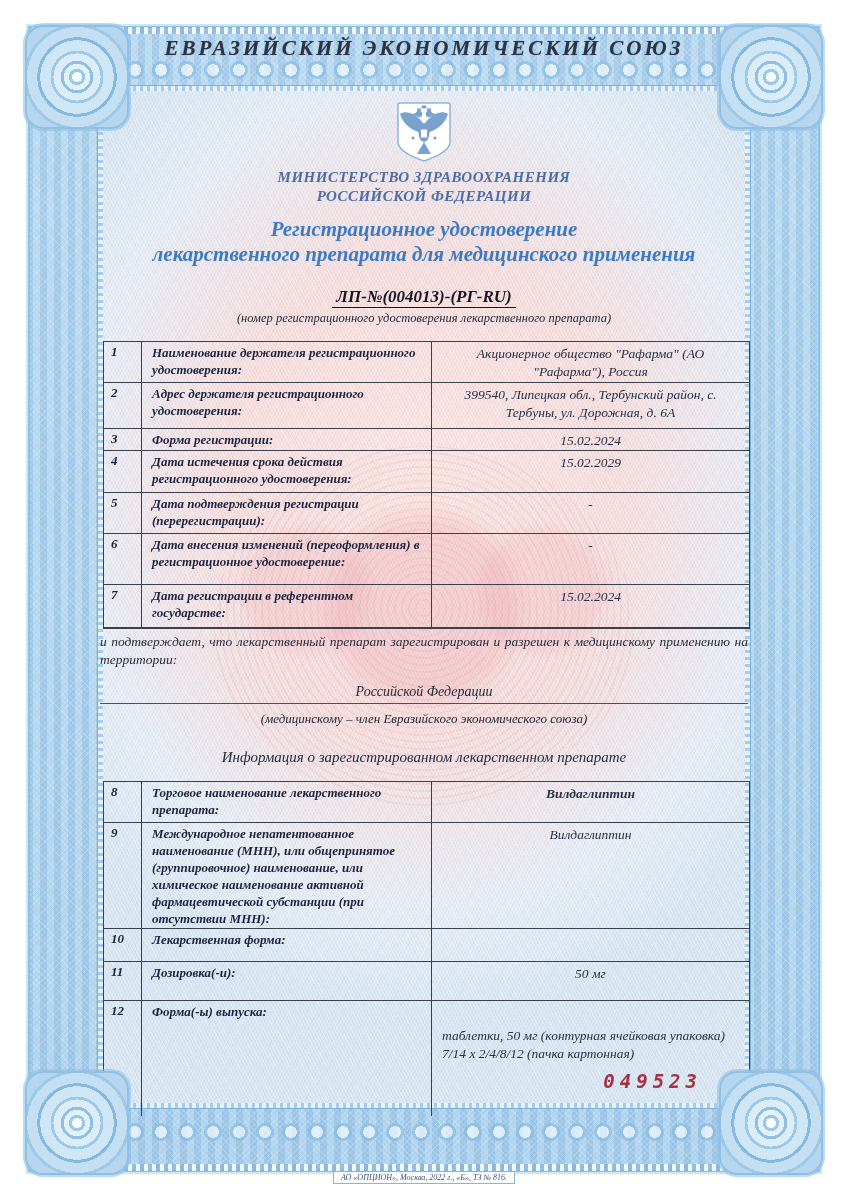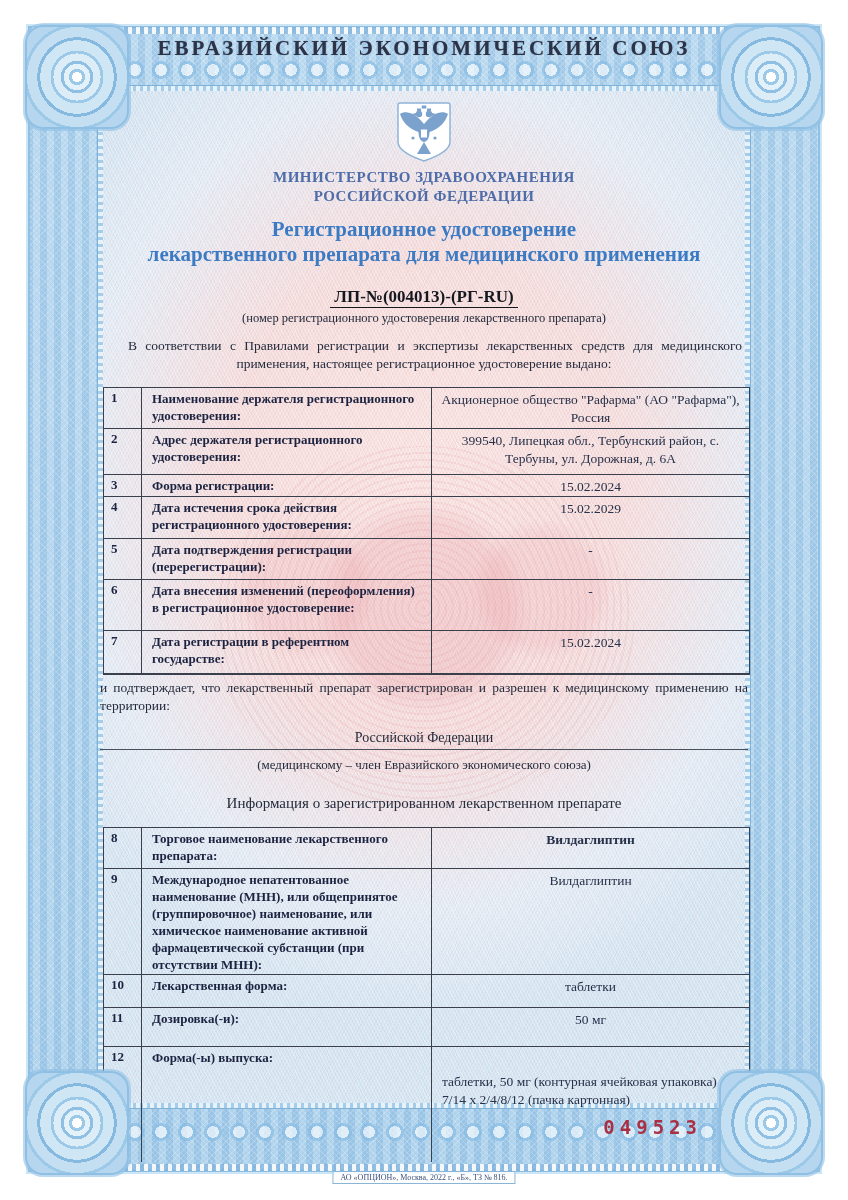--- a/index.html
+++ b/index.html
@@ -1,17 +1,17 @@
 <!DOCTYPE html>
 <html><head>
 <meta charset="utf-8">
 <style>
   html,body{margin:0;padding:0;background:#ffffff;}
   .page{position:relative;width:848px;height:1200px;background:#ffffff;overflow:hidden;
-        font-family:"Liberation Serif", serif;color:#1d2330;}
+        font-family:"Liberation Serif", serif;color:#1d2330;font-style:italic;}
 
   
   .band{position:absolute;left:26px;top:24px;right:26px;bottom:26px;
     background:
       repeating-linear-gradient(45deg, rgba(255,255,255,.18) 0 1px, transparent 1px 4px),
       repeating-linear-gradient(-45deg, rgba(255,255,255,.18) 0 1px, transparent 1px 4px),
       repeating-linear-gradient(90deg, rgba(126,178,221,.35) 0 7px, rgba(190,220,242,.35) 7px 14px),
       linear-gradient(#b5d6ee,#a6cde9);
     box-shadow:inset 0 0 0 2px #cde6f6, inset 0 0 0 4px #8fc0e4;}
   .band::before,.band::after{content:"";position:absolute;left:6px;right:6px;height:7px;
@@ -153,21 +153,20 @@
       <div class="doc-title">
         <div>Регистрационное удостоверение</div>
         <div>лекарственного препарата для медицинского применения</div>
       </div>
 
       <div class="reg-number">
         <span>ЛП-№(004013)-(РГ-RU)</span>
       </div>
       <div class="reg-caption">(номер регистрационного удостоверения лекарственного препарата)</div>
 
-      <p class="intro">В соответствии с Правилами регистрации и экспертизы лекарственных средств для медицинского применения, настоящее регистрационное удостоверение выдано:</p>
 
       <div class="cert-table">
         <div class="trow h40">
           <div class="cell c-num">1</div>
           <div class="cell c-label">Наименование держателя регистрационного удостоверения:</div>
           <div class="cell c-value">Акционерное общество "Рафарма" (АО "Рафарма"), Россия</div>
         </div>
         <div class="trow h45">
           <div class="cell c-num">2</div>
           <div class="cell c-label">Адрес держателя регистрационного удостоверения:</div>
@@ -214,21 +213,20 @@
             <div class="cell c-value vbold">Вилдаглиптин</div>
           </div>
           <div class="trow h105">
             <div class="cell c-num">9</div>
             <div class="cell c-label">Международное непатентованное наименование (МНН), или общепринятое (группировочное) наименование, или химическое наименование активной фармацевтической субстанции (при отсутствии МНН):</div>
             <div class="cell c-value">Вилдаглиптин</div>
           </div>
           <div class="trow h32">
             <div class="cell c-num">10</div>
             <div class="cell c-label">Лекарственная форма:</div>
-            <div class="cell c-value">таблетки</div>
           </div>
           <div class="trow h38">
             <div class="cell c-num">11</div>
             <div class="cell c-label">Дозировка(-и):</div>
             <div class="cell c-value">50 мг</div>
           </div>
           <div class="trow h115">
             <div class="cell c-num">12</div>
             <div class="cell c-label">Форма(-ы) выпуска:</div>
             <div class="cell c-value vleft">таблетки, 50 мг (контурная ячейковая упаковка) 7/14 х 2/4/8/12 (пачка картонная)</div>

